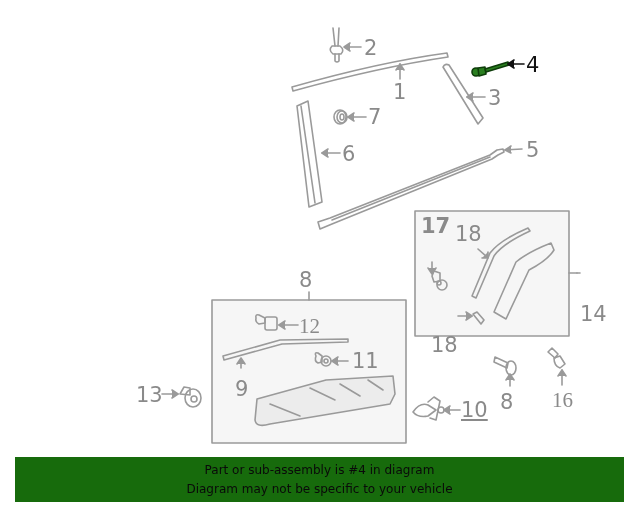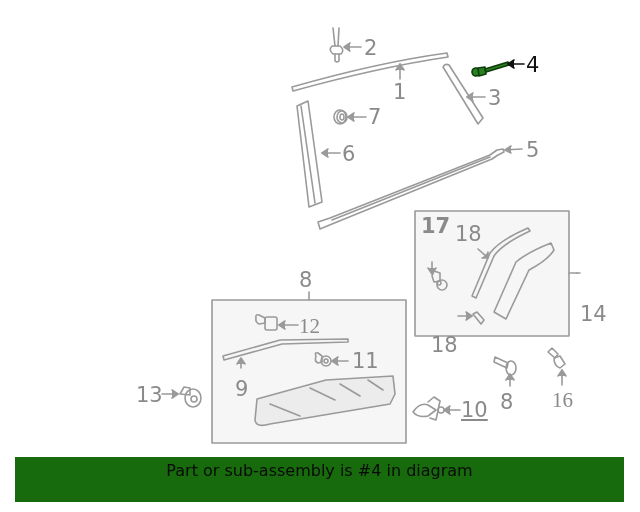--- a/index.html
+++ b/index.html
@@ -1,20 +1,20 @@
 <!DOCTYPE html>
 <html><head>
 <meta charset="utf-8">
 <style>
   html, body { margin:0; padding:0; background:#ffffff; }
   body { width:640px; height:512px; position:relative; overflow:hidden; font-family:"DejaVu Sans", sans-serif; }
   #diagram { position:absolute; left:0; top:0; width:640px; height:455px; }
   .callout { position:absolute; font-size:21px; color:#8a8a8a; line-height:1; font-family:"DejaVu Sans", sans-serif; }
   .callout.highlight { color:#111111; }
-  #banner { position:absolute; left:15px; top:457px; width:609px; height:45px; background:#176b0c; color:#0a0a0a; text-align:center; font-size:16px; line-height:19px; padding-top:4px; box-sizing:border-box; font-family:"DejaVu Sans", sans-serif; }
+  #banner { position:absolute; left:15px; top:457px; width:609px; height:45px; background:#176b0c; color:#0a0a0a; text-align:center; font-size:12px; line-height:19px; padding-top:4px; box-sizing:border-box; font-family:"DejaVu Sans", sans-serif; }
   #banner div { white-space:nowrap; }
 </style>
 </head>
 <body>
 
 <svg id="diagram" viewBox="0 0 640 455" xmlns="http://www.w3.org/2000/svg">
   <g fill="none" stroke="#9a9a9a" stroke-width="1.6" stroke-linejoin="round" stroke-linecap="round">
 
     <g>
       <path d="M292 87 Q380 62 447 53 L448 57 Q380 67 293 91 Z"></path>
@@ -177,13 +177,14 @@
 <span class="callout" style="left:299px;top:316px;font-family:Liberation Serif, serif;">12</span>
 <span class="callout" style="left:352px;top:351px;">11</span>
 <span class="callout" style="left:235px;top:379px;">9</span>
 <span class="callout" style="left:136px;top:385px;text-align:center;">13</span>
 <span class="callout" style="left:500px;top:392px;">8</span>
 <span class="callout" style="left:552px;top:390px;font-family:Liberation Serif, serif;">16</span>
 <span class="callout" style="left:461px;top:400px;text-decoration:underline;">10</span>
 
 <div id="banner">
   <div>Part or sub-assembly is #4 in diagram</div>
+  <div>Diagram may not be specific to your vehicle</div>
 </div>
 
 </body></html>

